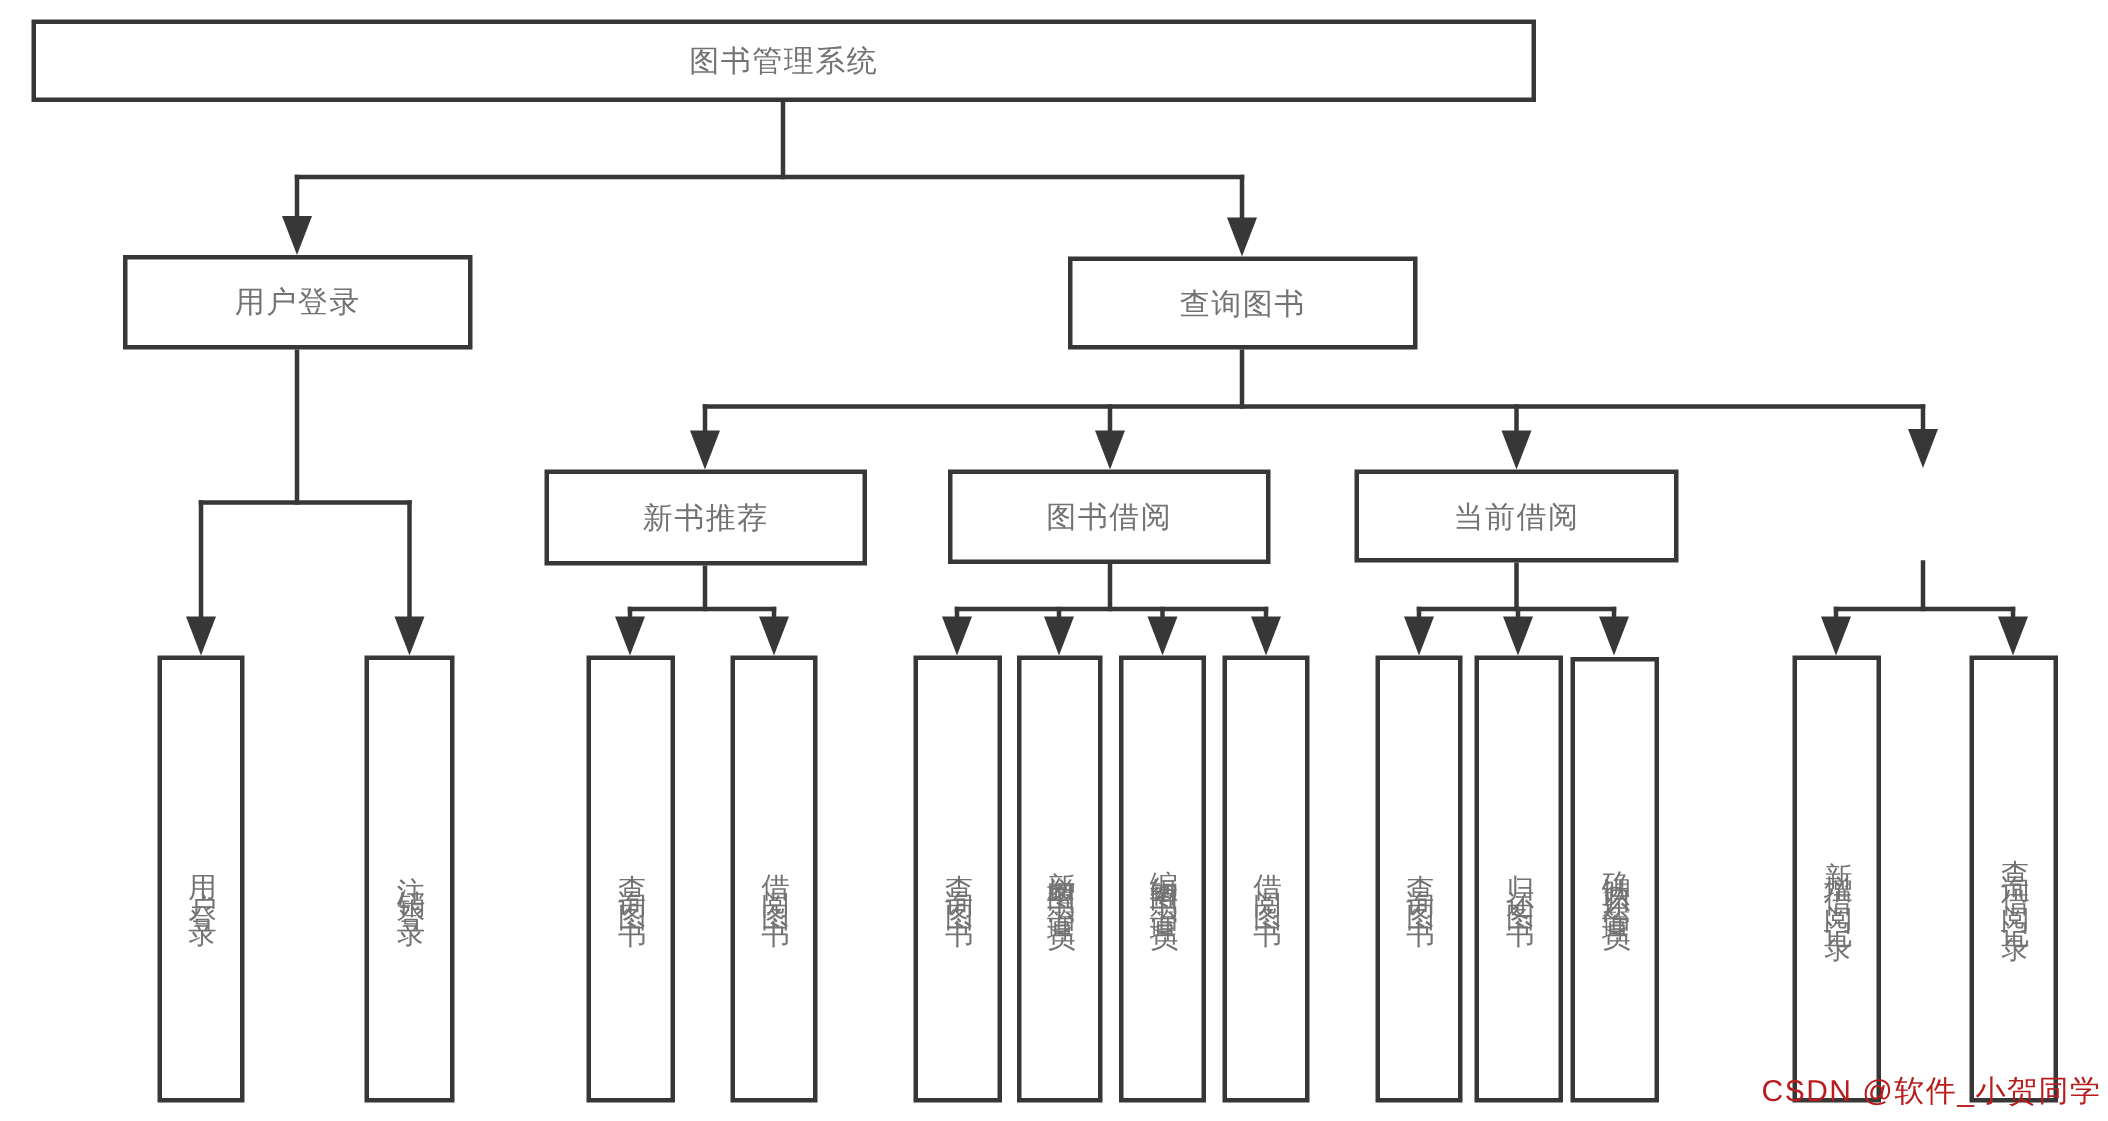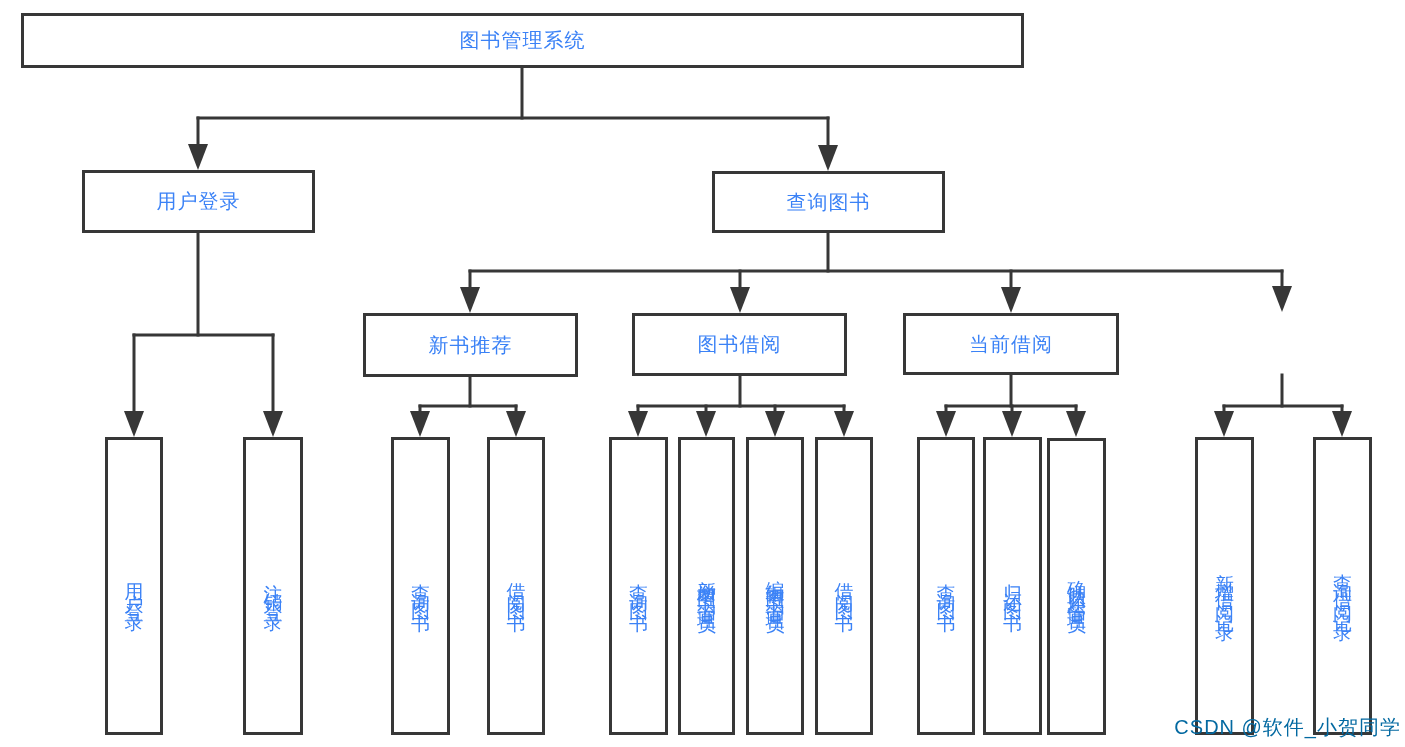--- a/index.html
+++ b/index.html
@@ -14,21 +14,21 @@
   #connectors {
     position: absolute;
     left: 0; top: 0;
     width: 1405px; height: 747px;
   }
   .node {
     position: absolute;
     box-sizing: border-box;
     border: 3px solid #373737;
     background: #ffffff;
-    color: #3b82f6;
+    color: #737373;
     display: flex;
     align-items: center;
     justify-content: center;
     font-size: 20px;
     letter-spacing: 1px;
     text-align: center;
   }
   .node.v {
     writing-mode: vertical-rl;
     text-orientation: mixed;
@@ -38,21 +38,21 @@
   }
   .node.v.tight {
     letter-spacing: 5px;
     padding-top: 2px;
   }
   #watermark {
     position: absolute;
     right: 4px;
     bottom: 6px;
     font-size: 20px;
-    color: #0369a1;
+    color: #b91c1c;
     letter-spacing: 1px;
     white-space: nowrap;
   }
 </style>
 </head>
 <body>
 
 <div id="stage">
 
   <svg id="connectors" viewBox="0 0 1405 747" xmlns="http://www.w3.org/2000/svg">

